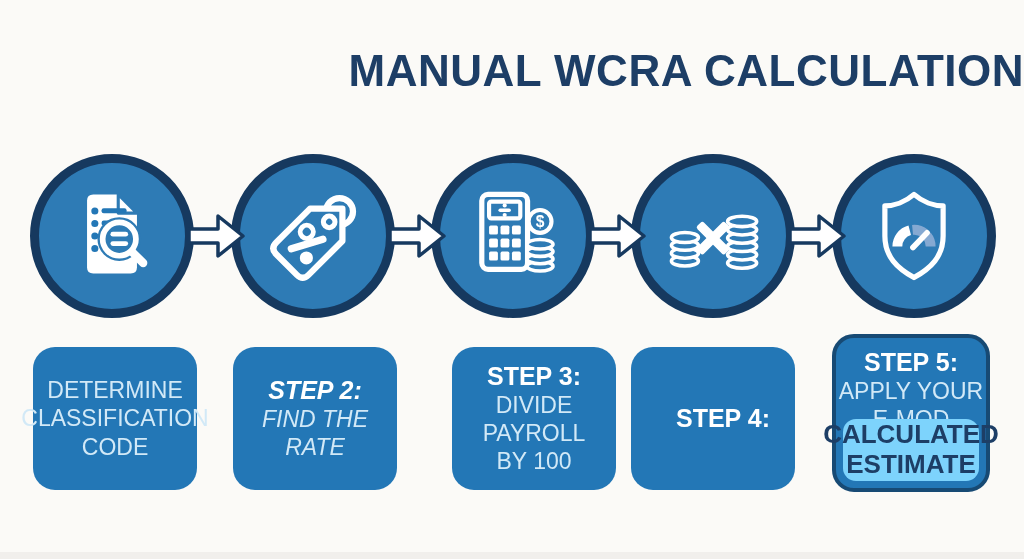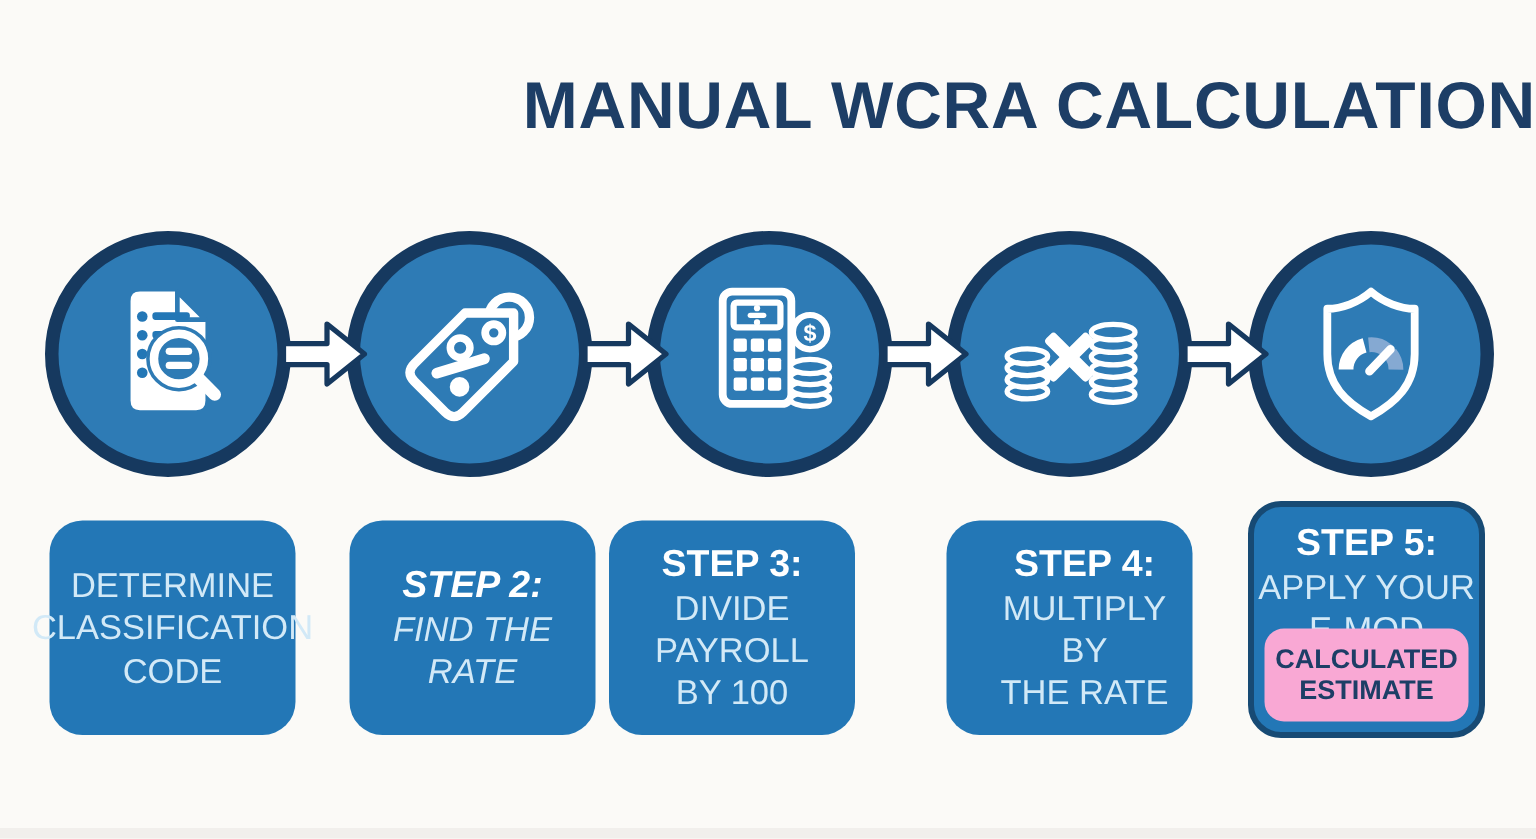--- a/index.html
+++ b/index.html
@@ -80,25 +80,25 @@
     color: #d2e9f7;
     line-height: 1.22;
     white-space: pre-line;
   }
   .badge {
     position: absolute;
     left: 7px;
     right: 7px;
     bottom: 7px;
     height: 62px;
-    background: #f9a8d4;
+    background: #7dd3fc;
     border-radius: 13px;
     color: #1d3e66;
     font-weight: bold;
-    font-size: 18px;
+    font-size: 26px;
     line-height: 1.15;
     display: flex;
     align-items: center;
     justify-content: center;
     text-align: center;
     white-space: pre-line;
   }
   .footer-strip {
     position: absolute;
     bottom: 0;
@@ -230,31 +230,29 @@
 CLASSIFICATION
 CODE</div>
   </div>
 
   <div class="step-box" style="left:233px;font-style:italic;">
     <div class="step-label">STEP 2:</div>
     <div class="step-lines">FIND THE
 RATE</div>
   </div>
 
-  <div class="step-box" style="left:406px;">
+  <div class="step-box" style="left:452px;">
     <div class="step-label">STEP 3:</div>
     <div class="step-lines">DIVIDE
 PAYROLL
 BY 100</div>
   </div>
 
   <div class="step-box" style="left:631px;padding-left:20px;">
     <div class="step-label">STEP 4:</div>
-    <div class="step-lines">MULTIPLY BY
-THE RATE</div>
   </div>
 
   <div class="step-box tall" style="left:832px;width:158px;">
     <div class="step-label">STEP 5:</div>
     <div class="step-lines">APPLY YOUR
 E-MOD</div>
     <div class="badge">CALCULATED
 ESTIMATE</div>
   </div>
 

